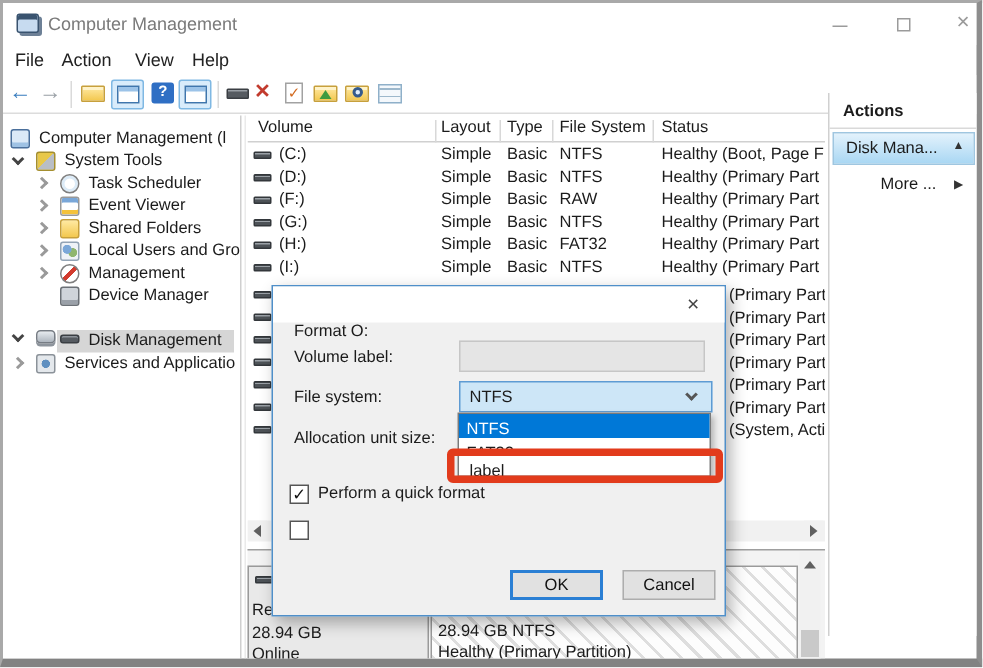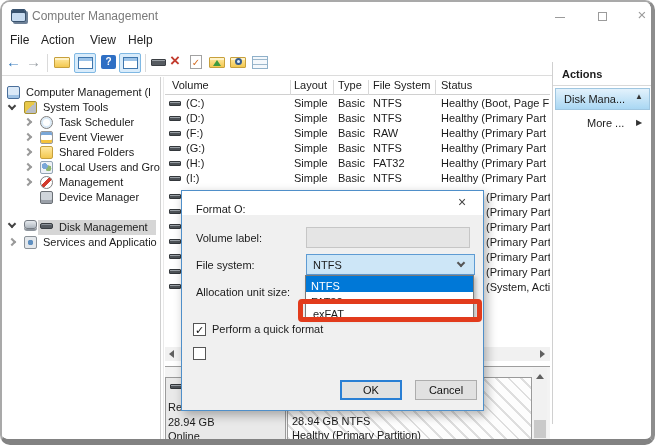--- a/index.html
+++ b/index.html
@@ -1,19 +1,19 @@
 <!DOCTYPE html>
 <html><head>
 <meta charset="utf-8">
 <style>
   html,body{margin:0;padding:0;background:#fff;}
   *{box-sizing:border-box;font-family:"Liberation Sans","DejaVu Sans",sans-serif;}
   #stage{position:relative;width:655px;height:445px;background:#fff;overflow:hidden;}
   #frame{position:absolute;inset:0;border:2px solid #a9a9a9;border-right:4px solid #8d8d8d;
-         border-bottom:6px solid #828282;border-radius:10px;overflow:hidden;background:#fff;}
+         border-bottom:6px solid #828282;border-radius:0;overflow:hidden;background:#fff;}
   .abs{position:absolute;}
   .txt{font-size:11px;color:#1b1b1b;line-height:15px;white-space:nowrap;}
   .gray{color:#7a7a7a;}
   
   #titlebar{left:0;top:0;width:100%;height:28px;background:#fff;}
   .wicon{width:15px;height:13px;background:#c7dbf0;border:1px solid #39536f;border-radius:2px;
          box-shadow:inset 0 3px 0 #39536f, 2px 2px 0 #6d8096;}
   .ctl{color:#9b9b9b;font-size:13px;line-height:18px;text-align:center;width:20px;height:18px;}
   .minline{width:10px;height:0;border-top:1px solid #9b9b9b;}
   .maxbox{width:9px;height:9px;border:1px solid #9b9b9b;}
@@ -316,21 +316,21 @@
       <span class="abs" style="left:79px;top:3px;font-size:8px;color:#333;">▲</span>
     </div>
     <div class="abs" style="left:2px;top:52px;width:95px;height:20px;">
       <span class="abs txt" style="left:32px;top:2px;">More ...</span>
       <span class="abs" style="left:81px;top:4px;font-size:8px;color:#333;">▶</span>
     </div>
   </div>
 
   <div class="abs" id="dialog">
     <div class="abs" id="dlgtitle">
-      <span class="abs txt" style="left:14px;top:11px;">Format O:</span>
+      <span class="abs txt" style="left:14px;top:23px;">Format O:</span>
       <span class="abs" style="left:276px;top:3px;font-size:14px;color:#444;">×</span>
     </div>
     <span class="abs txt" style="left:14px;top:40px;">Volume label:</span>
     <div class="abs field" style="left:124px;top:36px;width:164px;height:21px;"></div>
 
     <span class="abs txt" style="left:14px;top:67px;">File system:</span>
     <div class="abs combo" style="left:124px;top:63px;width:169px;height:21px;">
       <span class="abs txt" style="left:6px;top:3px;">NTFS</span>
       <span class="chev down abs" style="left:151px;top:5px;border-color:#555;"></span>
     </div>
@@ -338,21 +338,21 @@
     <span class="abs txt" style="left:14px;top:94px;">Allocation unit size:</span>
 
     <div class="abs ddlist" style="left:123px;top:84px;width:169px;height:43px;">
       <div class="ddsel" style="height:16px;">
         <span class="txt" style="color:#fff;margin-left:5px;line-height:16px;display:inline-block;">NTFS</span>
       </div>
       <div style="height:12px;overflow:hidden;">
         <span class="txt" style="margin-left:5px;display:inline-block;">FAT32</span>
       </div>
       <div style="height:15px;">
-        <span class="txt" style="margin-left:7px;line-height:14px;display:inline-block;">exFAT</span>
+        <span class="txt" style="margin-left:7px;line-height:14px;display:inline-block;">label</span>
       </div>
     </div>
 
     <div class="abs" id="redbox" style="left:116px;top:108px;width:184px;height:23px;"></div>
 
     <div class="abs cbox" style="left:11px;top:132px;">✓</div>
     <span class="abs txt" style="left:30px;top:131px;">Perform a quick format</span>
     <div class="abs cbox" style="left:11px;top:156px;"></div>
 
     <div class="abs btn" style="left:233px;top:189px;width:62px;height:20px;">Cancel</div>

